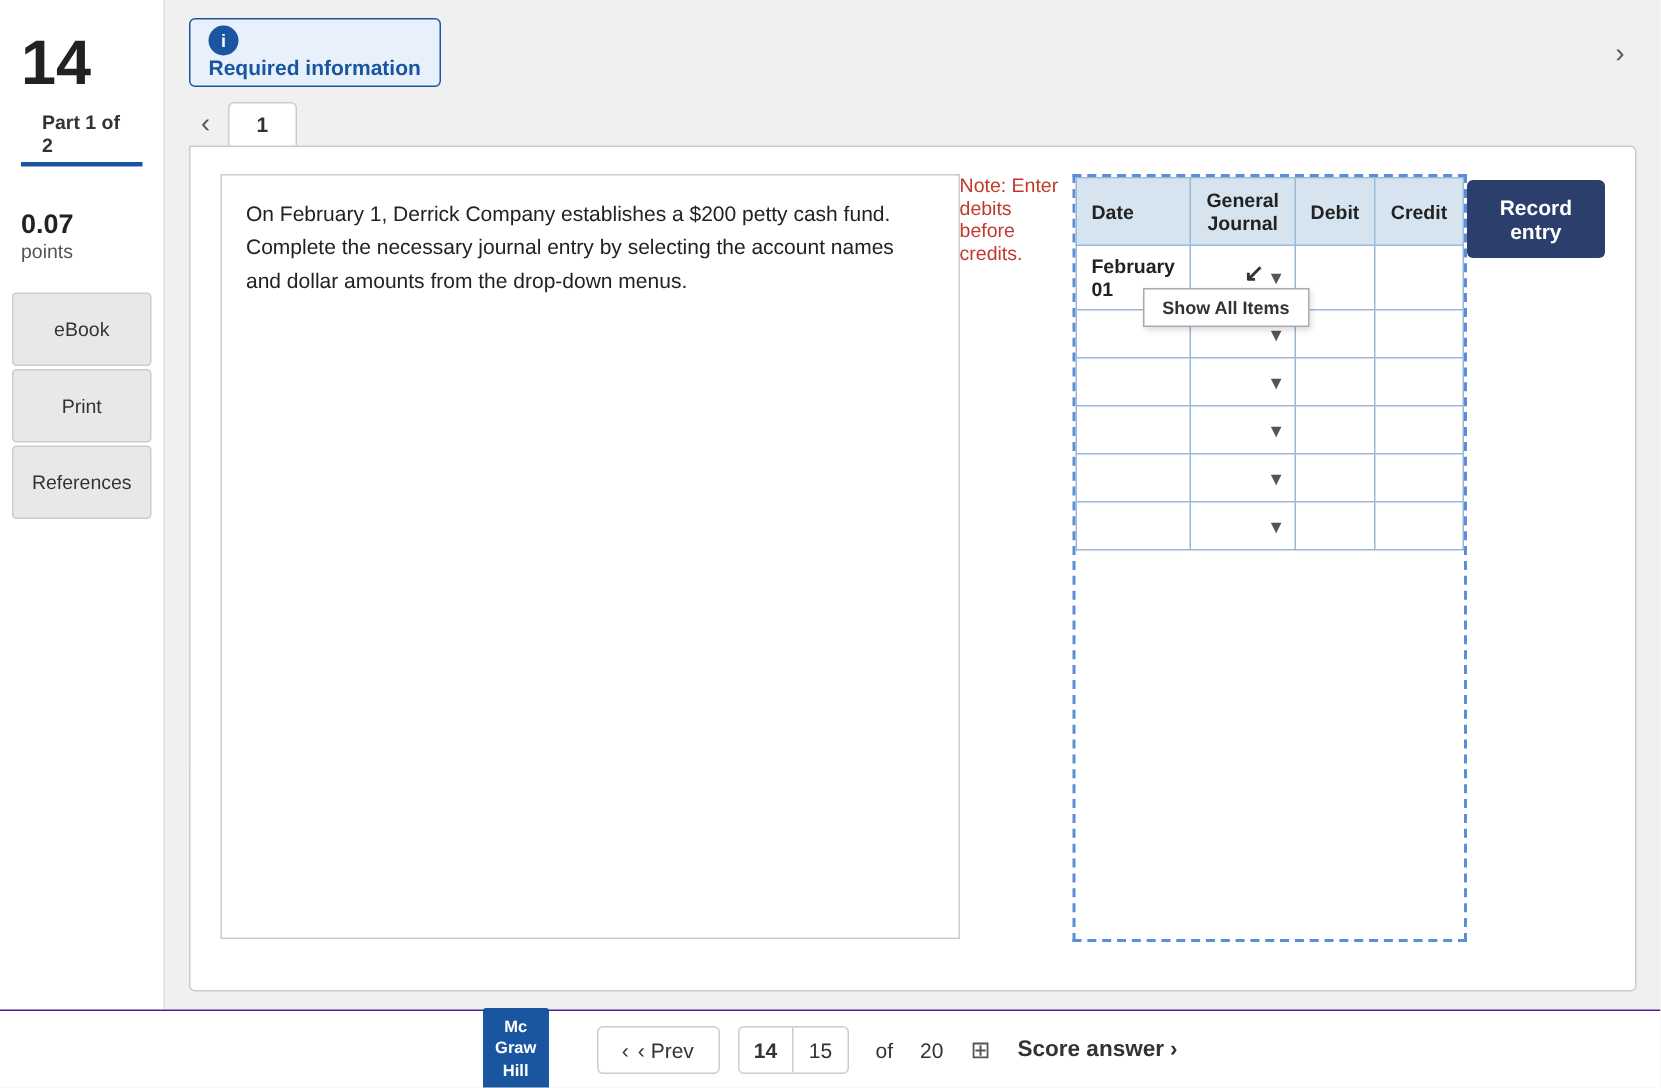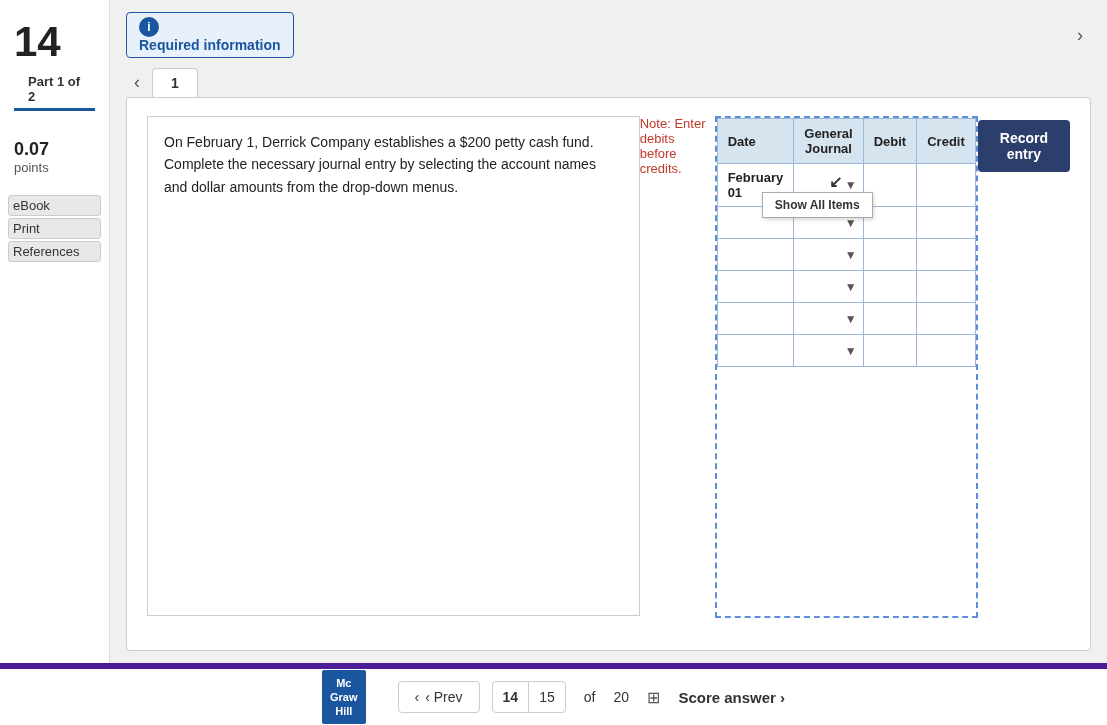--- a/index.html
+++ b/index.html
@@ -63,21 +63,22 @@
       display: flex;
       flex-direction: column;
       gap: 2px;
       padding: 6px 8px;
     }
 
     .sidebar-link {
       background: #e8e8e8;
       border: 1px solid #ccc;
       border-radius: 3px;
-      padding: 2px 4px;
+      text-align: center;
+      padding: 16px 4px;
       font-size: 13px;
       color: #333;
       cursor: pointer;
     }
 
     
     .content-area {
       flex: 1;
       background: #f0f0f0;
       padding: 12px 16px;
@@ -290,22 +291,22 @@
       border-radius: 4px;
       padding: 10px 22px;
       font-size: 14px;
       font-weight: bold;
       cursor: pointer;
     }
 
     
     .footer {
       background: #fff;
-      border-top: 6px solid #4c1d95;
-      height: 62px;
+      border-top: 1px solid #4c1d95;
+      height: 52px;
       display: flex;
       align-items: center;
       justify-content: center;
       gap: 12px;
       padding: 0 20px;
     }
 
     .mcgraw-logo {
       background: #1a56a0;
       color: #fff;

